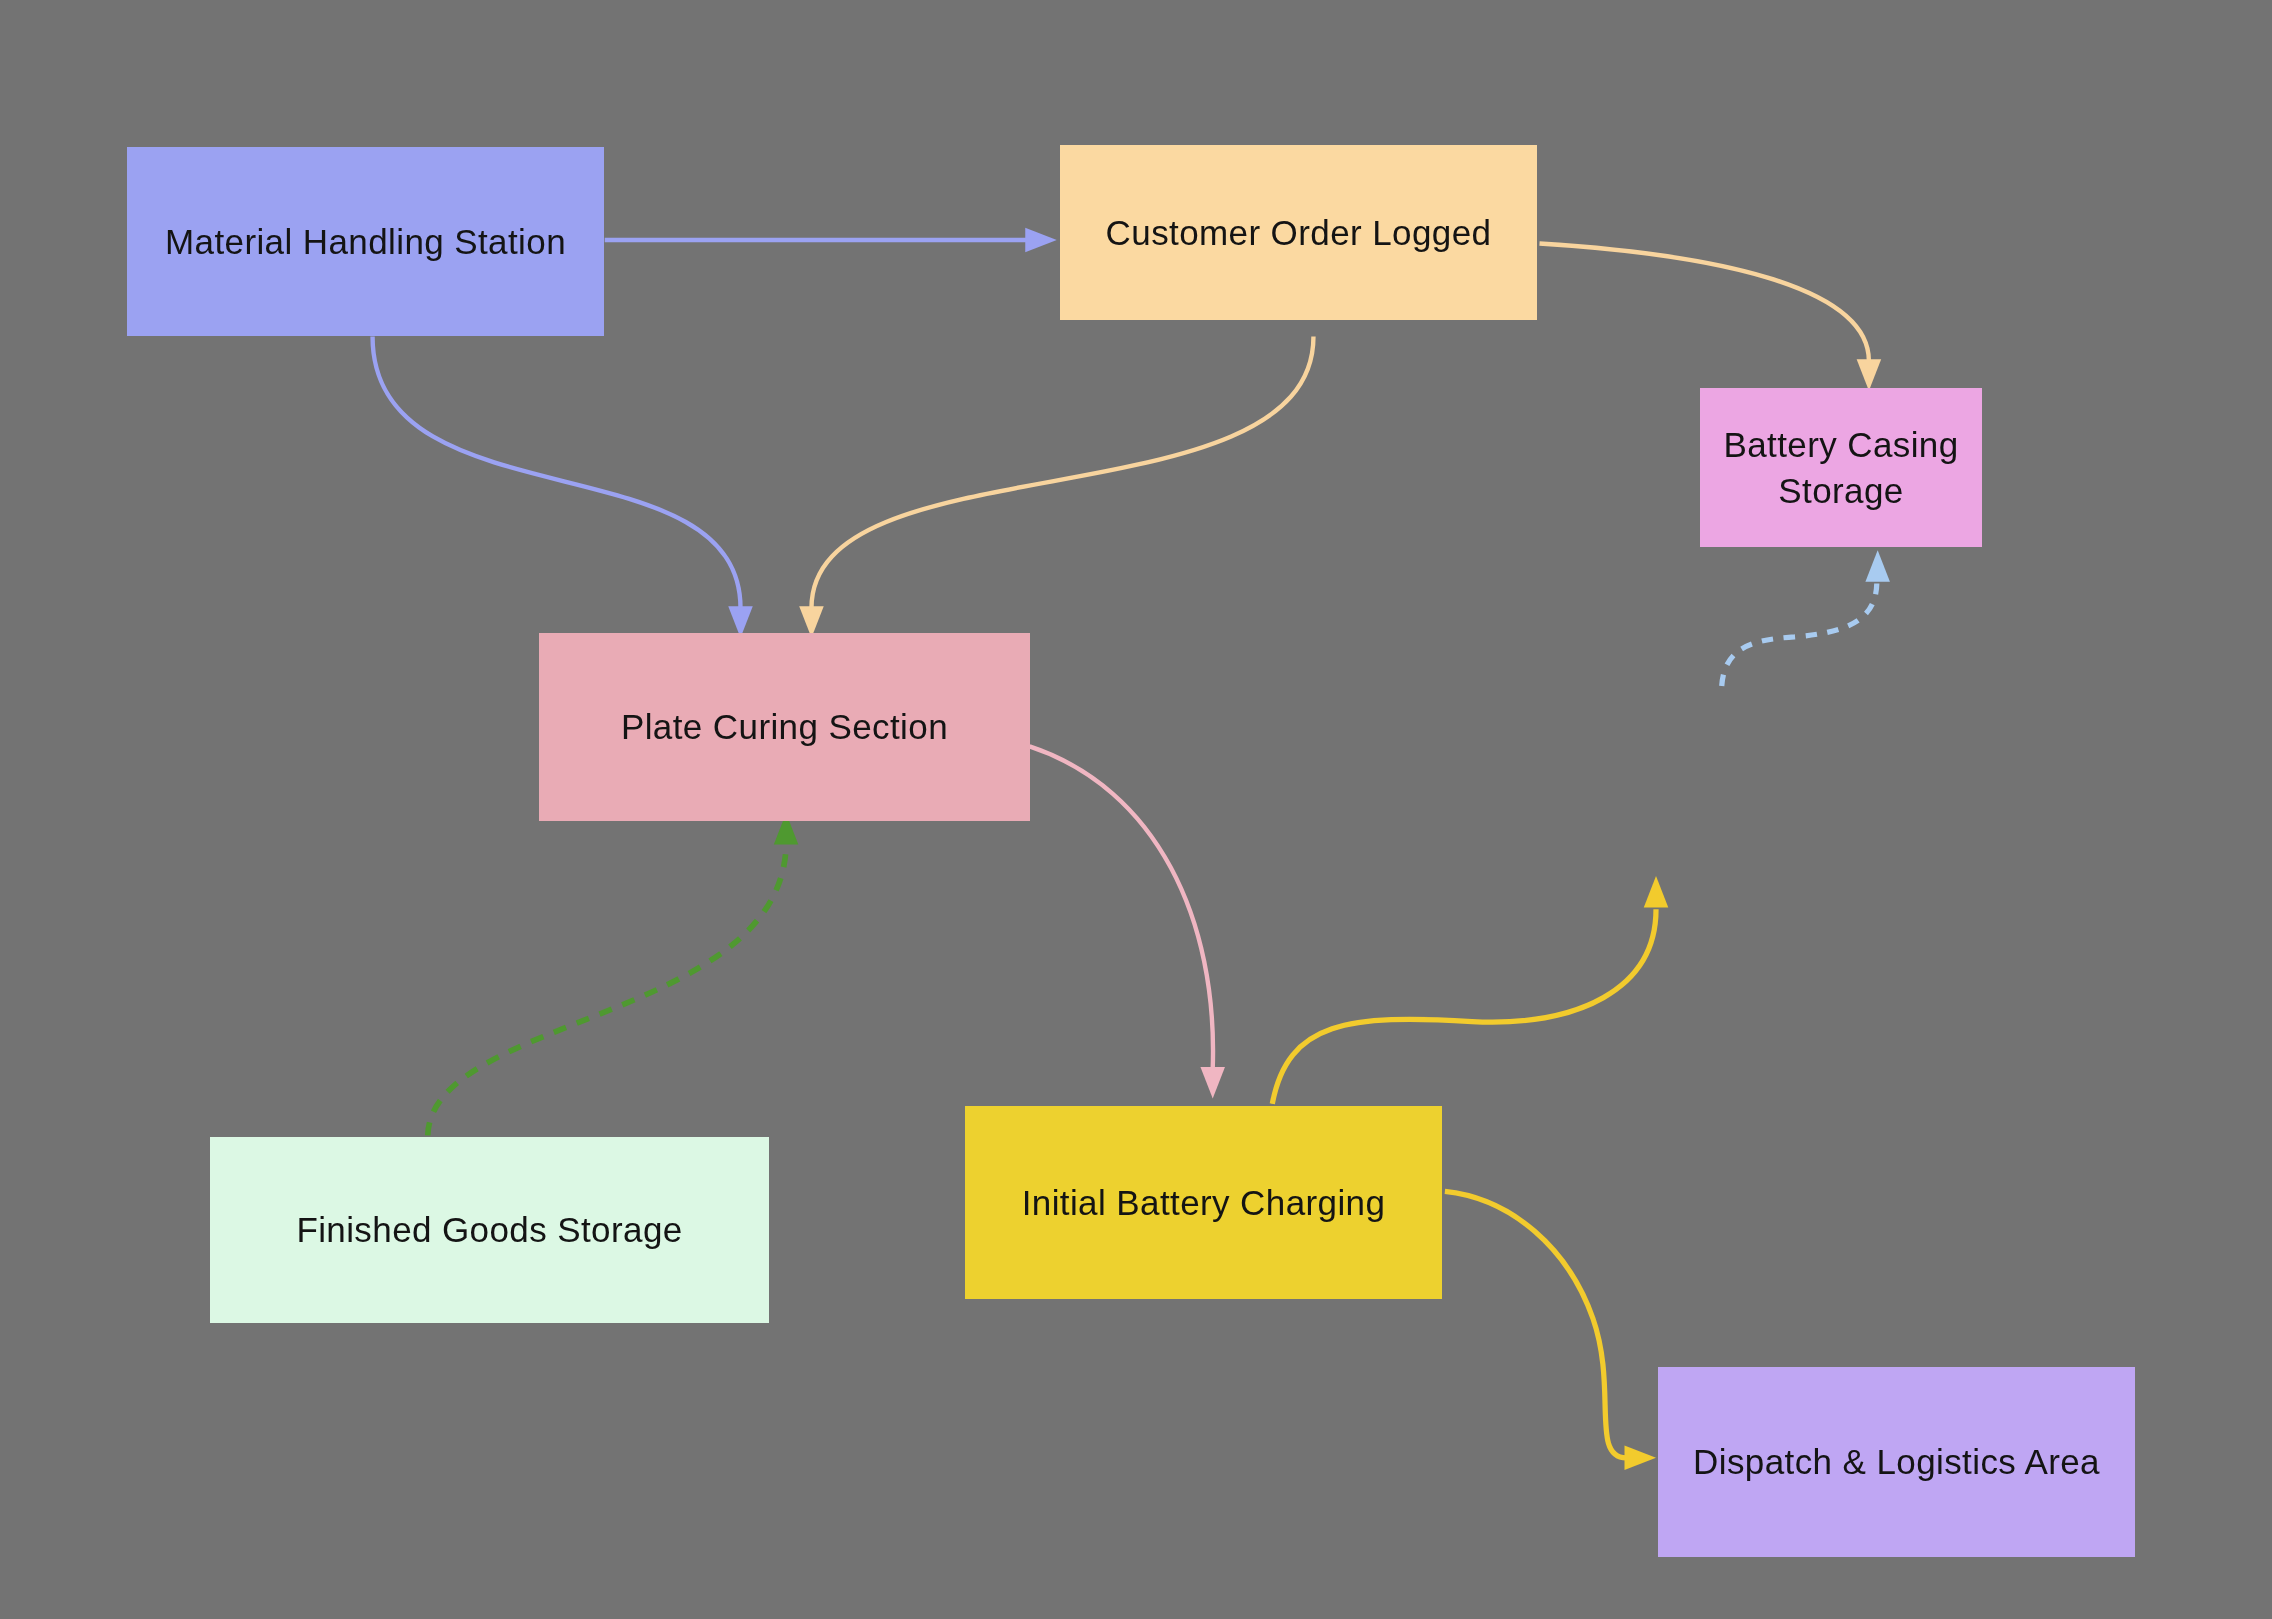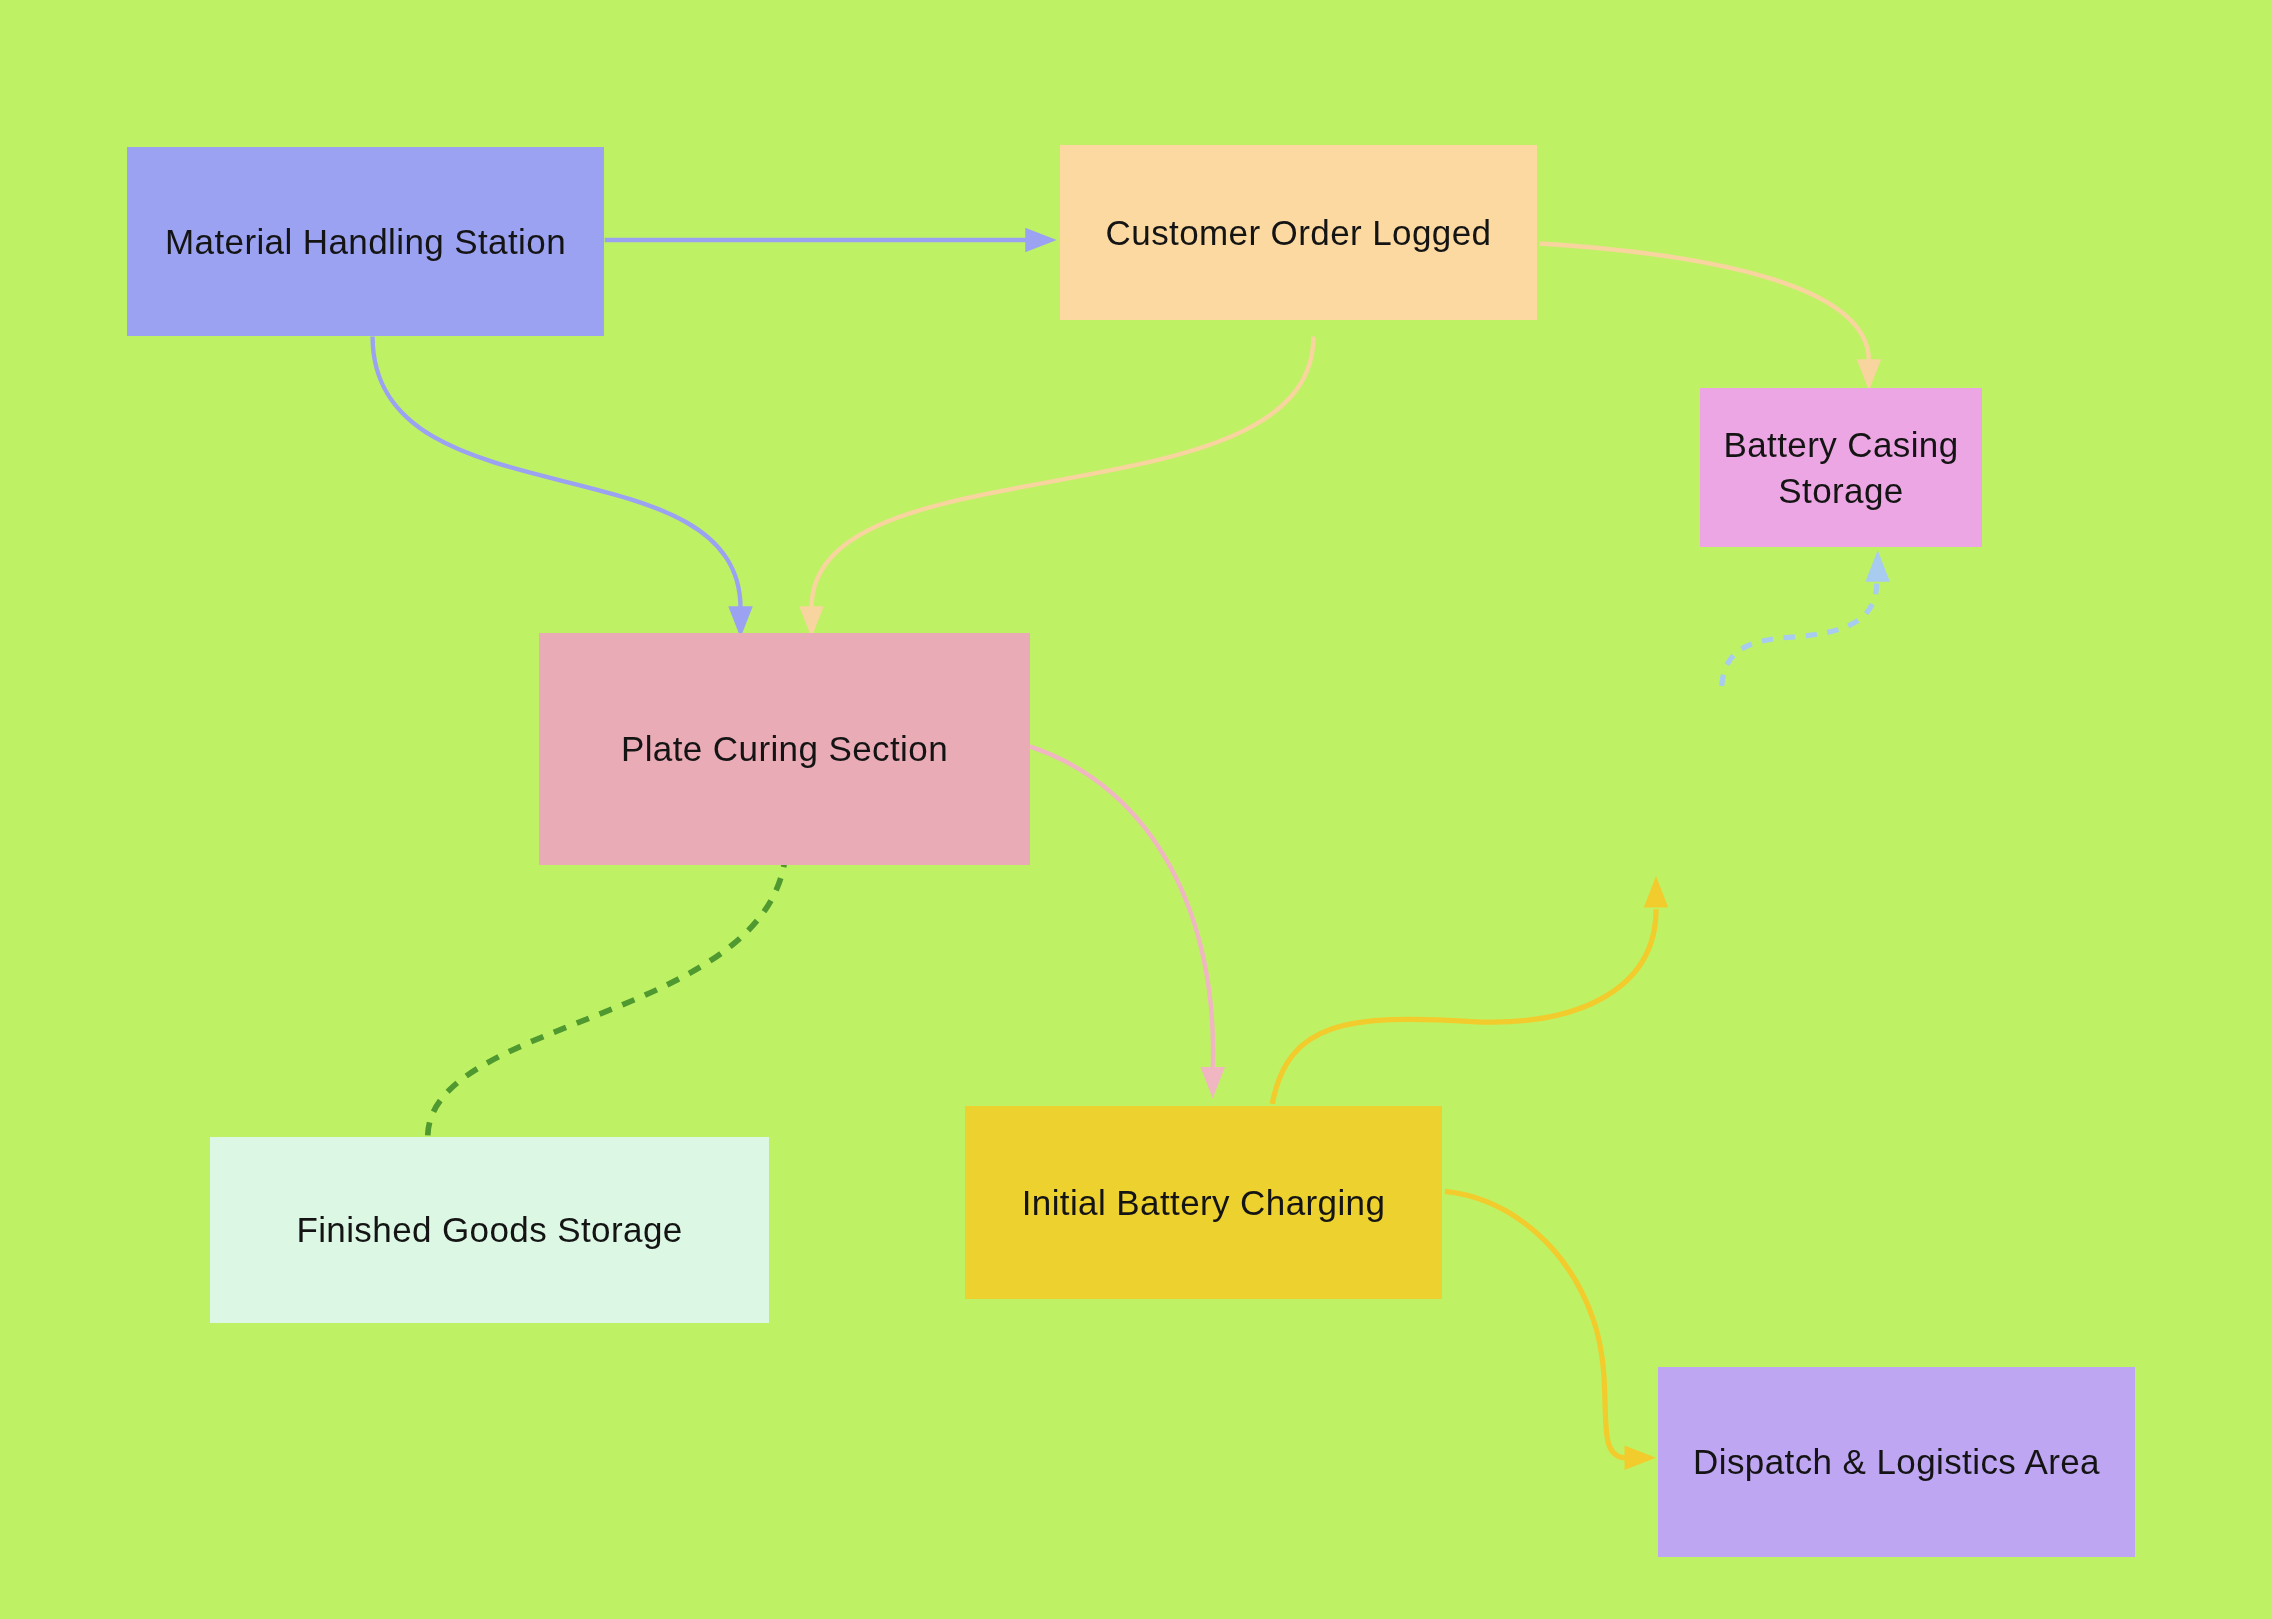--- a/index.html
+++ b/index.html
@@ -1,39 +1,39 @@
 <!DOCTYPE html>
 <html style="font-size:14px"><head>
 <meta charset="utf-8">
 <style>
   html,body{margin:0;padding:0;background:#ffffff;}
   .canvas{
     position:relative;
     width:2273px;height:1619px;
-    background:#bef264;
+    background:#737373;
     font-family:"Liberation Sans", sans-serif;
     overflow:hidden;
   }
   .edges{position:absolute;left:0;top:0;width:2273px;height:1619px;}
   .node{
     position:absolute;
     display:flex;align-items:center;justify-content:center;
     text-align:center;
     color:#141414;
     font-size:35px;
     line-height:1.3;
     letter-spacing:0.4px;
     box-sizing:border-box;
     padding:7px 16px;
   }
   
   .n-material {left:127px;  top:147px;  width:477px; height:189px; background:#9BA2F2;}
   .n-customer {left:1060px; top:145px;  width:477px; height:175px; background:#FBD9A1;}
   .n-casing   {left:1700px; top:388px;  width:282px; height:159px; background:#ECA6E3;}
-  .n-plate    {left:539px;  top:633px;  width:491px; height:232px; background:#E9ABB5;}
+  .n-plate    {left:539px;  top:633px;  width:491px; height:188px; background:#E9ABB5;}
   .n-cell     {left:1474px; top:688px;  width:479px; height:186px; background:#A9CBF0;}
   .n-finished {left:210px;  top:1137px; width:559px; height:186px; background:#DCF8E4;}
   .n-initial  {left:965px; top:1106px; width:477px; height:193px; background:#EDD12F;}
   .n-dispatch {left:1658px; top:1367px; width:477px; height:190px; background:#BFA6F3;}
 </style>
 </head>
 <body>
 
 <div class="canvas">
 

